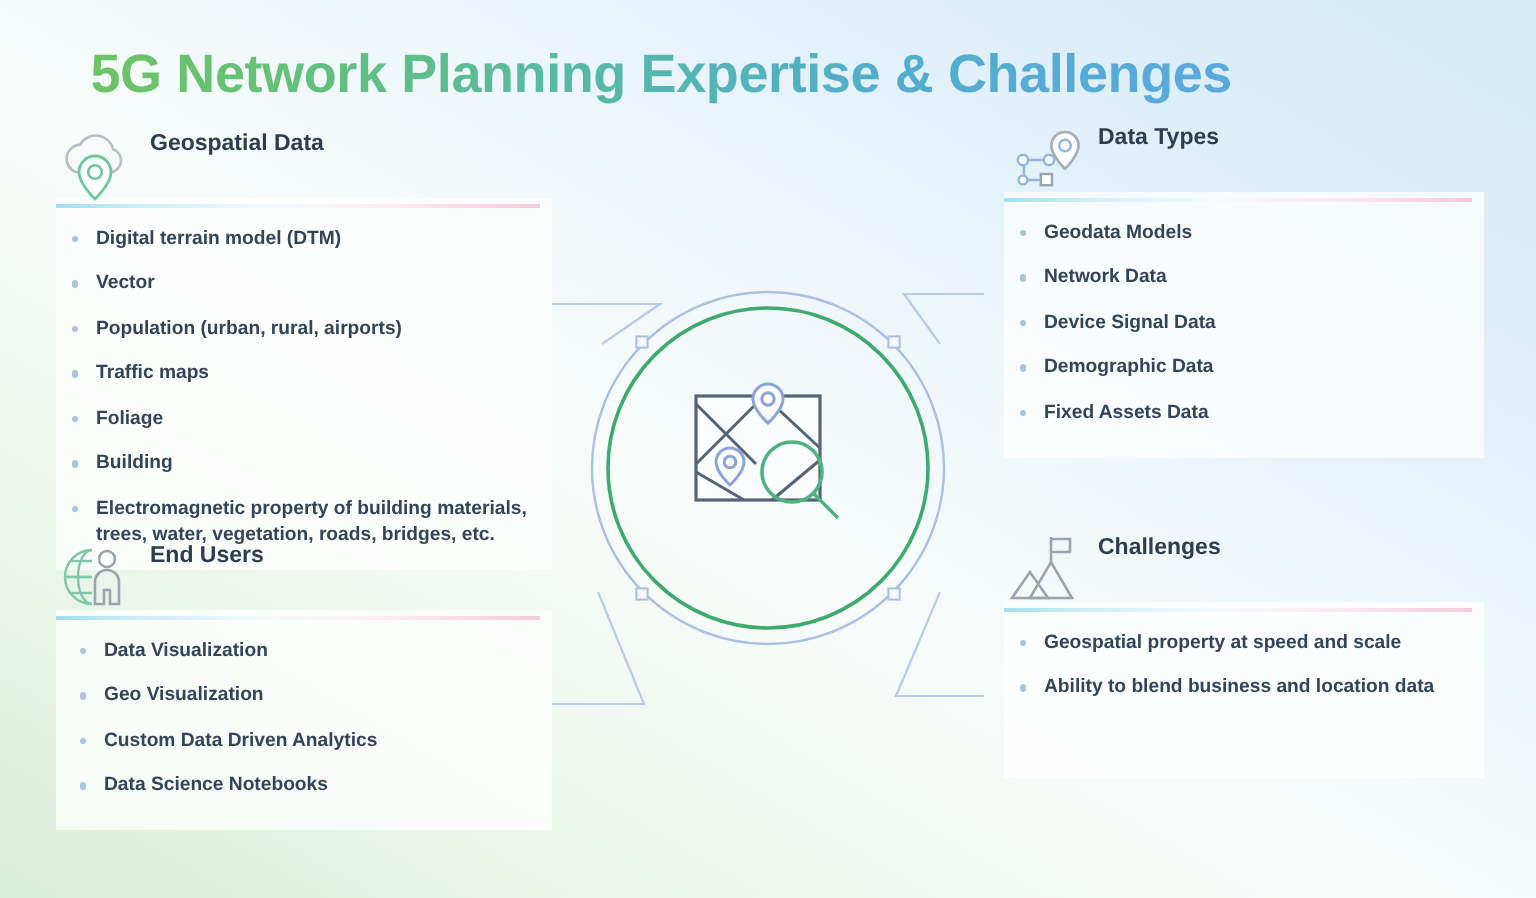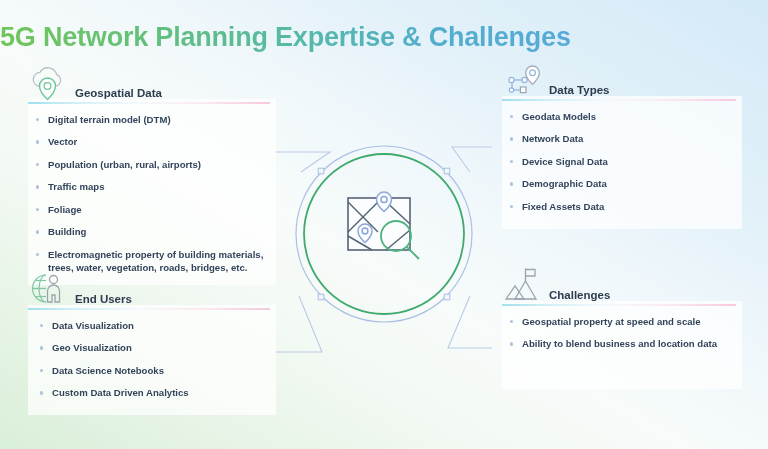--- a/index.html
+++ b/index.html
@@ -15,36 +15,36 @@
         #d9efd8 0%,
         #e7f4e6 16%,
         #f3f9f3 32%,
         #f7fbfa 45%,
         #f1f8fb 58%,
         #e3f1f9 74%,
         #d4eaf7 100%);
   }
   
   .title{
-    position:absolute;left:0;top:22px;width:616px;text-align:left;
+    position:absolute;left:0;top:22px;width:616px;text-align:right;
     font-size:27px;font-weight:bold;letter-spacing:-0.2px;
     background:linear-gradient(to right,#72c55a 0%,#62c07e 26%,#56b9a6 48%,#52aecb 70%,#59a9dd 100%);
     -webkit-background-clip:text;background-clip:text;
     -webkit-text-fill-color:transparent;color:transparent;
     white-space:nowrap;
   }
   
   .hub{position:absolute;left:286px;top:136px;width:196px;height:196px;}
   .connectors{position:absolute;left:0;top:0;width:768px;height:449px;pointer-events:none;}
   
   .panel{position:absolute;}
   .panel-card{
     position:absolute;left:0;top:33px;background:rgba(255,255,255,0.72);
   }
-  .panel-head{position:absolute;left:0;top:0;height:36px;display:flex;align-items:flex-end;}
+  .panel-head{position:absolute;left:0;top:0;height:36px;display:flex;}
   .panel-icon{width:42px;height:36px;position:relative;flex:0 0 auto;}
   .panel-title{
     font-size:11.5px;font-weight:bold;color:#2d3c4e;
     padding-bottom:3px;padding-left:5px;white-space:nowrap;
   }
   .divider{position:absolute;left:0;height:1.6px;top:36px;
     background:linear-gradient(to right,#9fe0ef 0%,#cfeef6 18%,#f5fafc 45%,#fbe9f1 72%,#f6c9dd 100%);}
   ul.items{list-style:none;margin:0;padding:10px 0 0 0;position:absolute;top:38px;left:0;}
   ul.items li{
     position:relative;padding-left:16px;margin-bottom:9.5px;
@@ -209,22 +209,22 @@
             <path d="M19.5 30 L19.5 19 a6 6 0 0 1 12 0 L31.5 30 L27 30 L27 23 L24 23 L24 30 Z"></path>
           </g>
         </svg>
       </div>
       <div class="panel-title">End Users</div>
     </div>
     <div class="divider"></div>
     <ul class="items">
       <li>Data Visualization</li>
       <li>Geo Visualization</li>
+      <li>Custom  Data Driven Analytics</li>
       <li>Data Science Notebooks</li>
-      <li>Custom  Data Driven Analytics</li>
     </ul>
   </div>
 
   <div class="panel" id="panel-challenges">
     <div class="panel-card"></div>
     <div class="panel-head">
       <div class="panel-icon">
         <svg viewBox="0 0 42 36" width="42" height="36">
           <g fill="none" stroke="#9aa4ae" stroke-width="1.3">
             <path d="M4 31 L13 18 L22 31 Z"></path>

